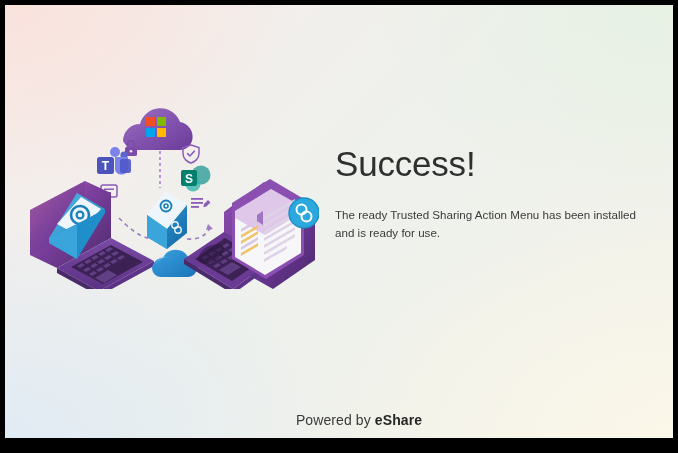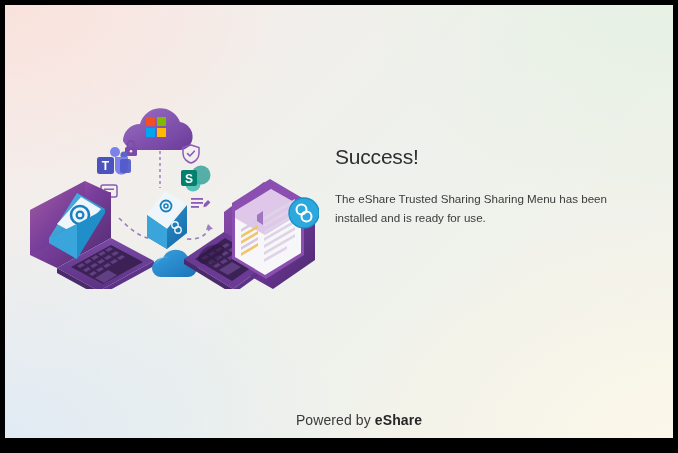--- a/index.html
+++ b/index.html
@@ -52,21 +52,21 @@
 
   
   .text-col {
     position: absolute;
     left: 330px;
     top: 140px;
     width: 320px;
   }
   .page-title {
     margin: 0;
-    font-size: 21px;
+    font-size: 35px;
     font-weight: 400;
     letter-spacing: -0.2px;
     color: #2f2f2f;
     line-height: 1.1;
   }
   .body-copy {
     margin: 0;
     padding-top: 22px;
     font-size: 11.6px;
     line-height: 1.62;
@@ -297,21 +297,21 @@
             <circle cx="282.5" cy="116.5" r="5" fill="none" stroke="#ffffff" stroke-width="2"></circle>
             <circle cx="287.5" cy="123.5" r="5" fill="none" stroke="#ffffff" stroke-width="2"></circle>
           </g>
         </g>
       </svg>
     </div>
 
     <div class="text-col">
       <h1 class="page-title">Success!</h1>
       <p class="body-copy">
-        <span>The eShare Trusted Sharing Sharing Menu has been installed and is ready for use.</span>
+        <span>The ready Trusted Sharing Action Menu has been installed and is ready for use.</span>
       </p>
     </div>
 
     <div class="footer">
       <span>Powered by </span><span class="brand">eShare</span>
     </div>
 
   </div>
 </div>
 

